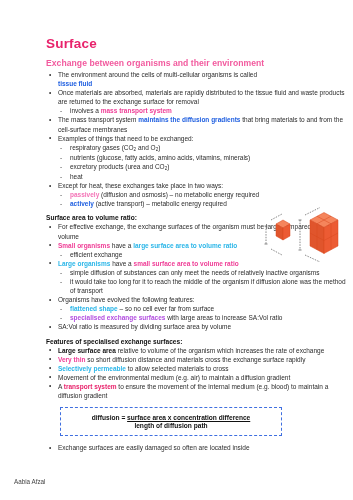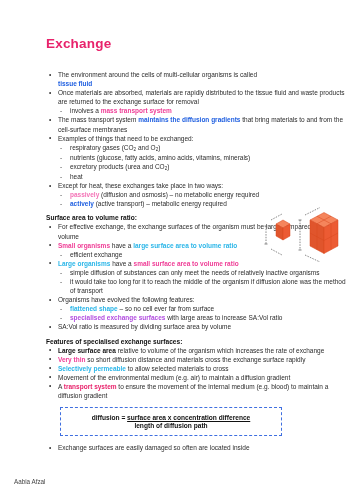--- a/index.html
+++ b/index.html
@@ -66,21 +66,22 @@
     position:absolute;left:14px;top:478px;
     font-size:6.3px;color:#444;
   }
   sub{font-size:4.6px;vertical-align:baseline;position:relative;top:1px;}
 </style>
 </head>
 <body>
 
 <div class="page">
 
-  <div class="title">Exchange</div>
+  <div class="title">Surface</div>
+  <div class="subhead">Exchange between organisms and their environment</div>
 
   <div class="content">
 
     <ul>
       <li class="l1"><span>The environment around the cells of multi-cellular organisms is called</span><br><span class="blue">tissue fluid</span></li>
       <li class="l1"><span>Once materials are absorbed, materials are rapidly distributed to the tissue fluid and waste products are returned to the exchange surface for removal</span></li>
       <li class="l2"><span>involves a</span> <span class="magenta">mass transport system</span></li>
       <li class="l1"><span>The mass transport system</span> <span class="blue">maintains the diffusion gradients</span> <span>that bring materials to and from the cell-surface membranes</span></li>
       <li class="l1"><span>Examples of things that need to be exchanged:</span></li>
       <li class="l2"><span>respiratory gases (CO</span><sub>2</sub><span> and O</span><sub>2</sub><span>)</span></li>

